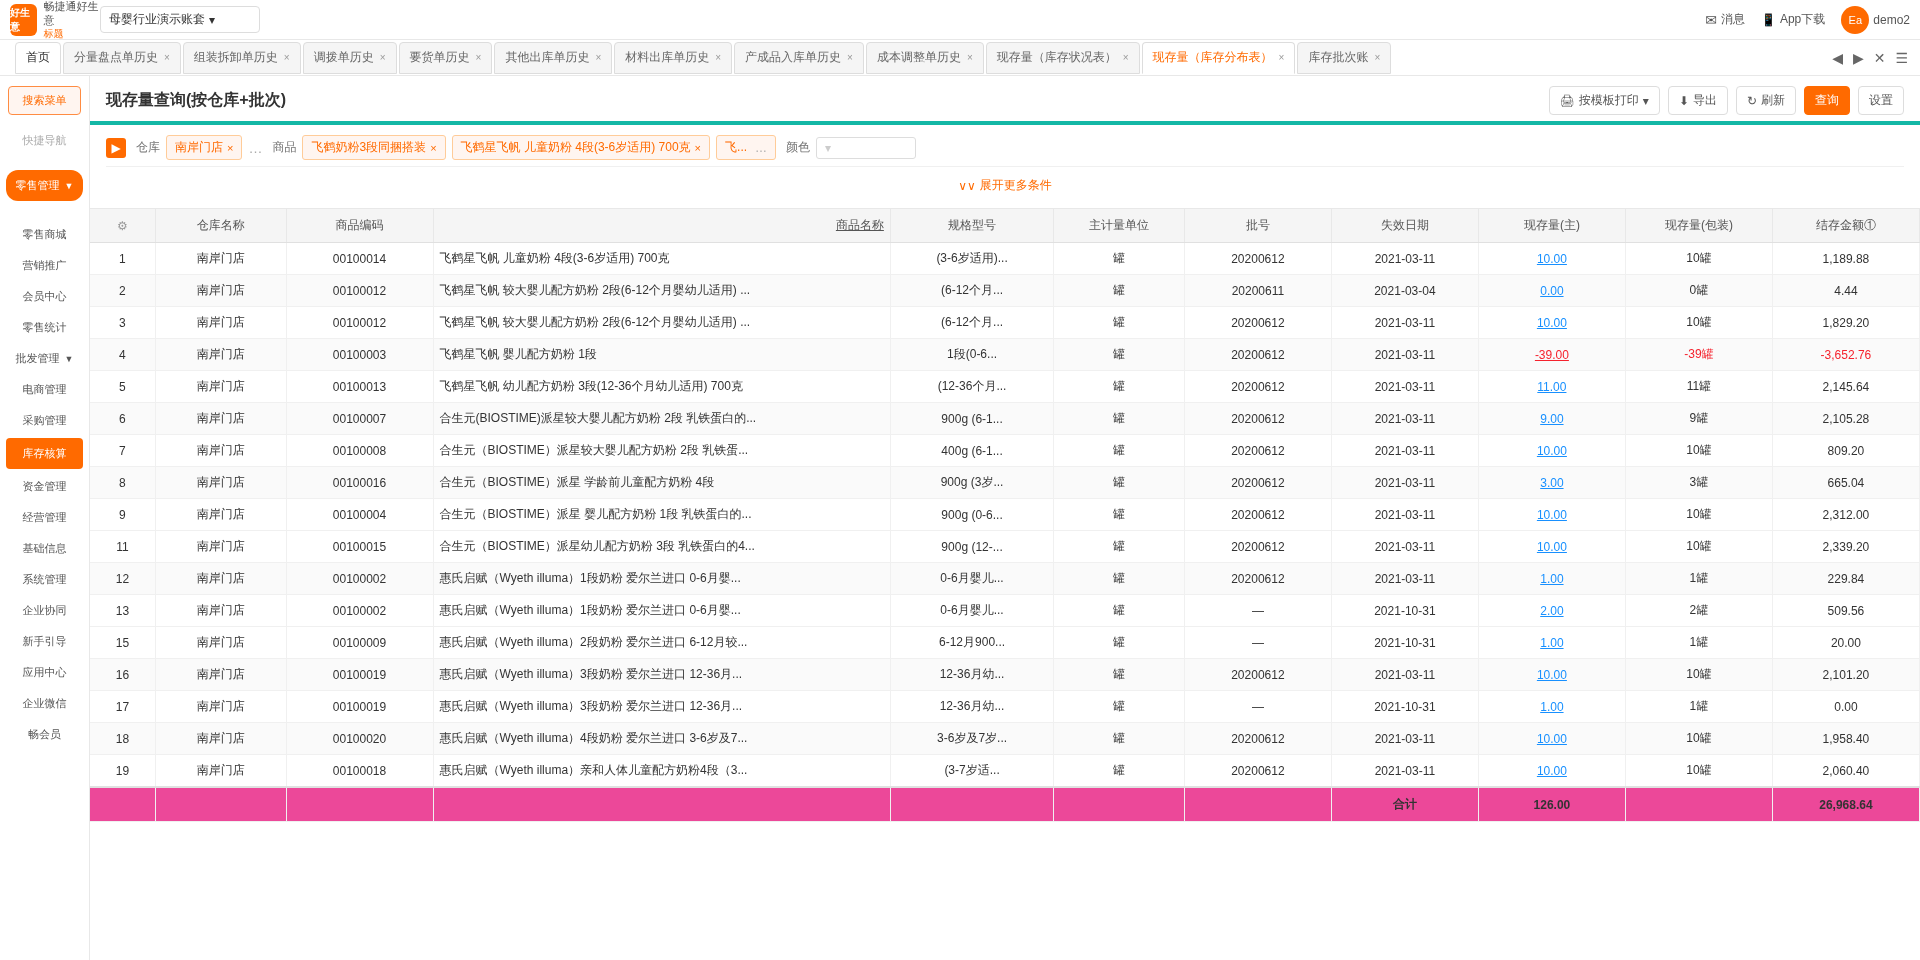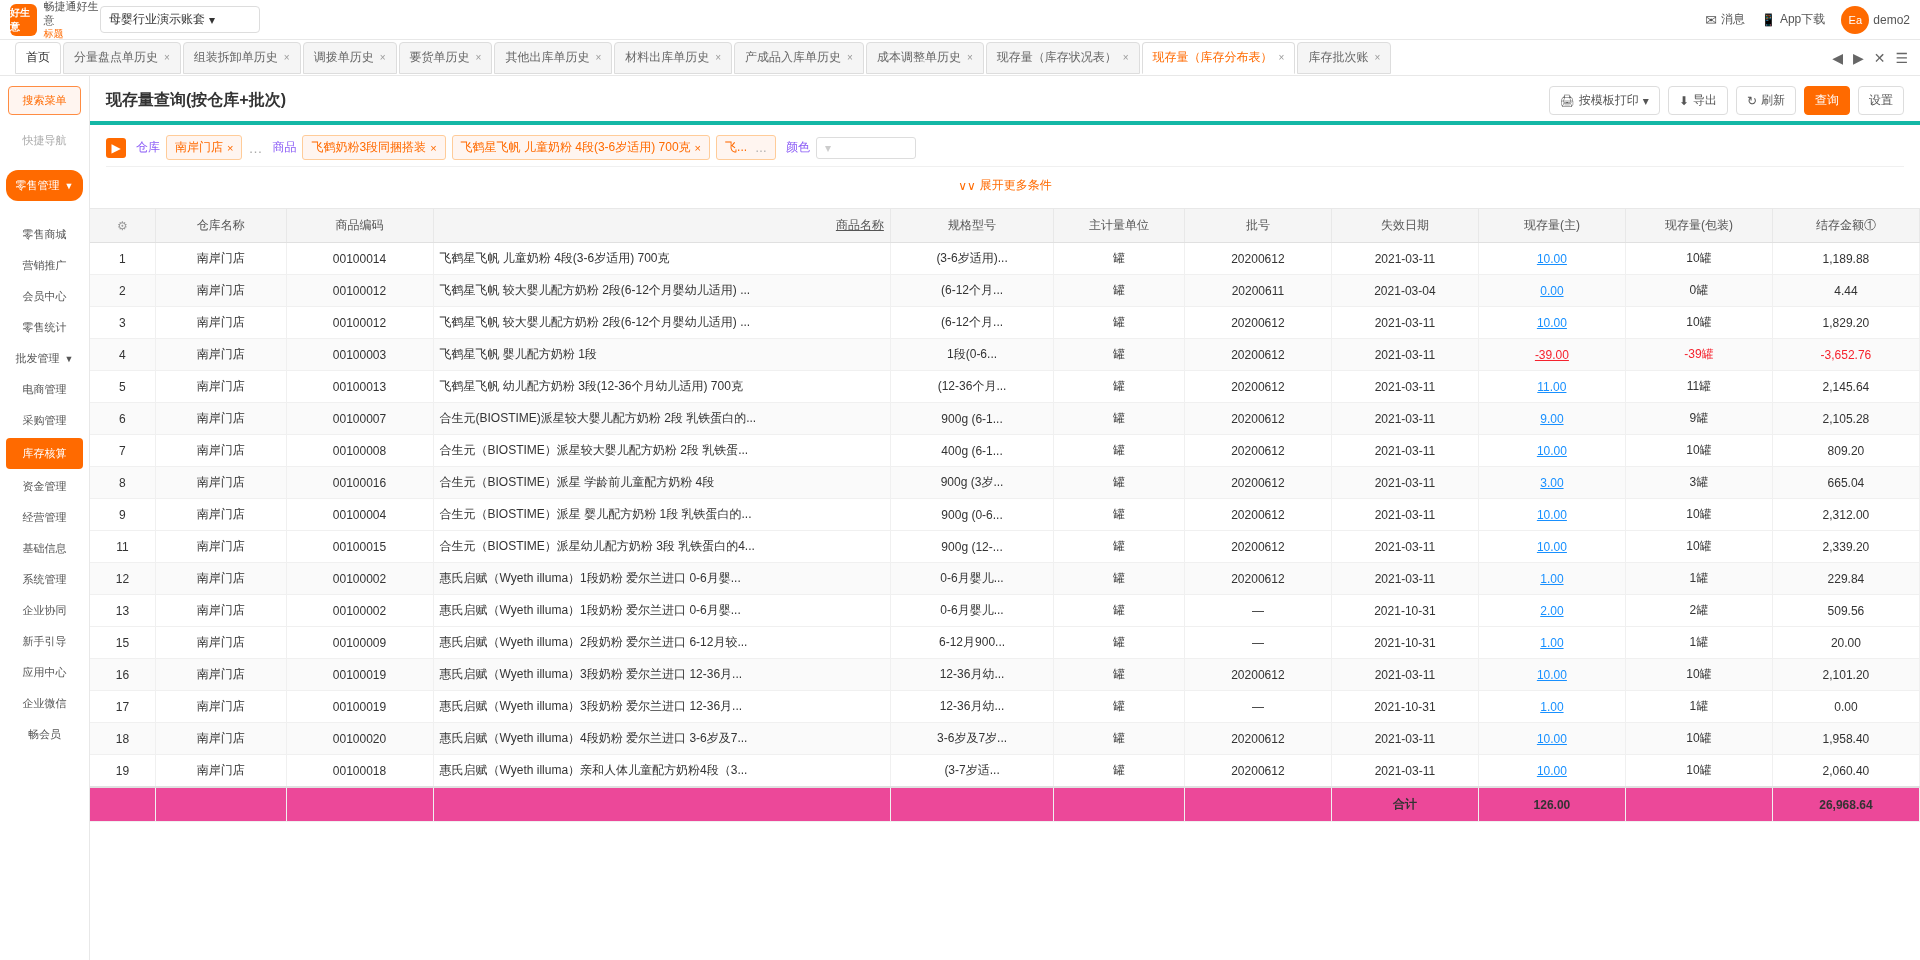--- a/index.html
+++ b/index.html
@@ -45,21 +45,21 @@
     .page-title { font-size: 16px; font-weight: 600; color: #333; }
     .page-actions { display: flex; align-items: center; gap: 8px; }
     .action-btn { display: flex; align-items: center; gap: 4px; padding: 5px 10px; border: 1px solid #ddd; border-radius: 4px; cursor: pointer; font-size: 12px; color: #555; background: #fff; }
     .action-btn.primary { background: #ff6a00; color: #fff; border-color: #ff6a00; }
     .action-btn.secondary { background: #fff; color: #555; }
 
     
     .filter-area { background: #fff; padding: 10px 16px; border-bottom: 1px solid #e8e8e8; }
     .filter-row { display: flex; align-items: center; gap: 10px; flex-wrap: wrap; }
     .filter-item { display: flex; align-items: center; gap: 6px; }
-    .filter-label { color: #8b5cf6; font-size: 12px; white-space: nowrap; }
+    .filter-label { color: #737373; font-size: 12px; white-space: nowrap; }
     .filter-tag { display: flex; align-items: center; gap: 4px; padding: 3px 8px; background: #fff5f0; border: 1px solid #ffcc99; border-radius: 3px; color: #ff6a00; font-size: 12px; }
     .filter-tag .remove { cursor: pointer; color: #ff6a00; font-size: 11px; }
     .filter-expand { display: flex; align-items: center; gap: 4px; color: #ff6a00; cursor: pointer; font-size: 12px; margin-top: 6px; }
     .filter-expand-row { display: flex; justify-content: center; padding: 4px 0; border-top: 1px solid #f0f0f0; margin-top: 6px; }
     .filter-dropdown { display: flex; align-items: center; gap: 4px; padding: 3px 8px; border: 1px solid #ddd; border-radius: 3px; background: #fff; font-size: 12px; min-width: 100px; cursor: pointer; }
     .orange-expand { width: 20px; height: 20px; background: #ff6a00; border-radius: 3px; display: flex; align-items: center; justify-content: center; color: #fff; font-size: 12px; cursor: pointer; }
 
     
     .table-container { flex: 1; overflow-y: auto; background: #fff; }
     table { width: 100%; border-collapse: collapse; font-size: 12px; }

